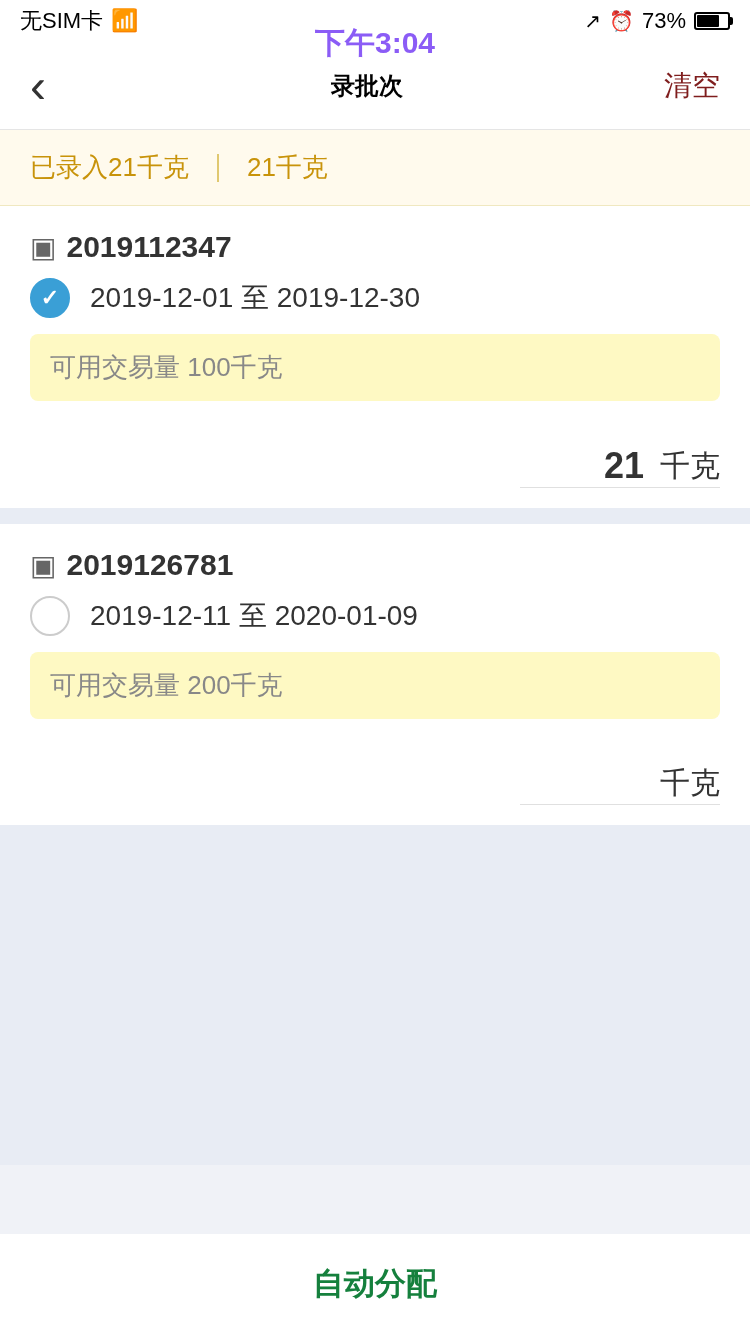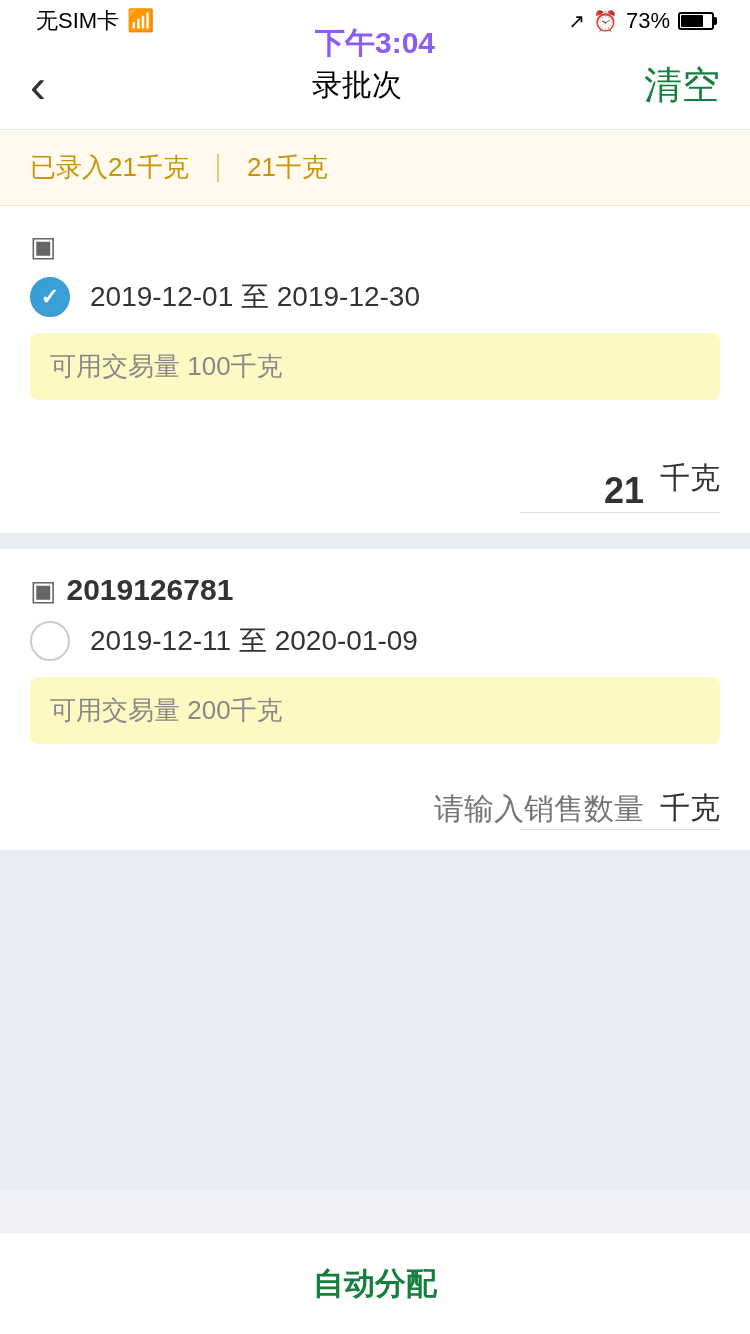--- a/index.html
+++ b/index.html
@@ -13,21 +13,21 @@
     }
 
     
     .status-bar {
       width: 750px;
       height: 42px;
       background: #fff;
       display: flex;
       align-items: center;
       justify-content: space-between;
-      padding: 0 36px;
+      padding: 0 20px;
       font-size: 26px;
     }
     .status-left {
       display: flex;
       align-items: center;
       gap: 8px;
       font-size: 24px;
       color: #000;
     }
     .status-center {
@@ -84,28 +84,28 @@
       justify-content: space-between;
       padding: 0 30px;
       border-bottom: 1px solid #e5e5e5;
     }
     .nav-back {
       font-size: 36px;
       color: #333;
       cursor: pointer;
     }
     .nav-title {
-      font-size: 30px;
-      font-weight: 400;
+      font-size: 24px;
+      font-weight: 700;
       color: #000;
       margin-left: 24px;
     }
     .nav-action {
-      font-size: 38px;
-      color: #15803d;
+      font-size: 28px;
+      color: #7f1d1d;
       cursor: pointer;
     }
 
     
     .info-banner {
       width: 750px;
       background: #fffaed;
       padding: 20px 30px;
       display: flex;
       align-items: center;
@@ -192,21 +192,20 @@
       padding: 20px 30px;
       display: flex;
       align-items: center;
       justify-content: flex-end;
       gap: 16px;
     }
     .amount-value {
       font-size: 36px;
       font-weight: 600;
       color: #333;
-      margin-top: 26px;
     }
     .amount-unit {
       font-size: 30px;
       color: #333;
     }
     .amount-divider {
       width: 200px;
       height: 1px;
       background: #e0e0e0;
       align-self: flex-end;
@@ -324,20 +323,21 @@
 
 <div class="info-banner">
   <span class="info-item">已录入21千克</span>
   <div class="info-divider"></div>
   <span class="info-item">21千克</span>
 </div>
 
 <div class="batch-card" style="padding-bottom: 24px;">
   <div class="batch-header">
     <span class="batch-id-icon">▣</span>
+    <span class="batch-id">2019112347</span>
   </div>
   <div class="batch-date-row">
     <div class="radio-circle checked"></div>
     <span class="batch-date">2019-12-01 至 2019-12-30</span>
   </div>
   <div class="batch-quantity-box">
     <span class="batch-quantity-text">可用交易量 100千克</span>
   </div>
 </div>
 
@@ -363,21 +363,20 @@
     <span class="batch-date">2019-12-11 至 2020-01-09</span>
   </div>
   <div class="batch-quantity-box">
     <span class="batch-quantity-text">可用交易量 200千克</span>
   </div>
 </div>
 
 <div class="input-row">
   <div class="amount-input-wrapper">
     <div style="display:flex; align-items:center; gap:16px; justify-content:flex-end;">
-      <input class="input-field" type="text" placeholder="请输入销售数量" style="">
       <span class="input-unit">千克</span>
     </div>
     <div class="input-underline"></div>
   </div>
 </div>
 
 <div class="blue-area"></div>
 
 <div class="bottom-bar">
   <button class="btn-auto">自动分配</button>

